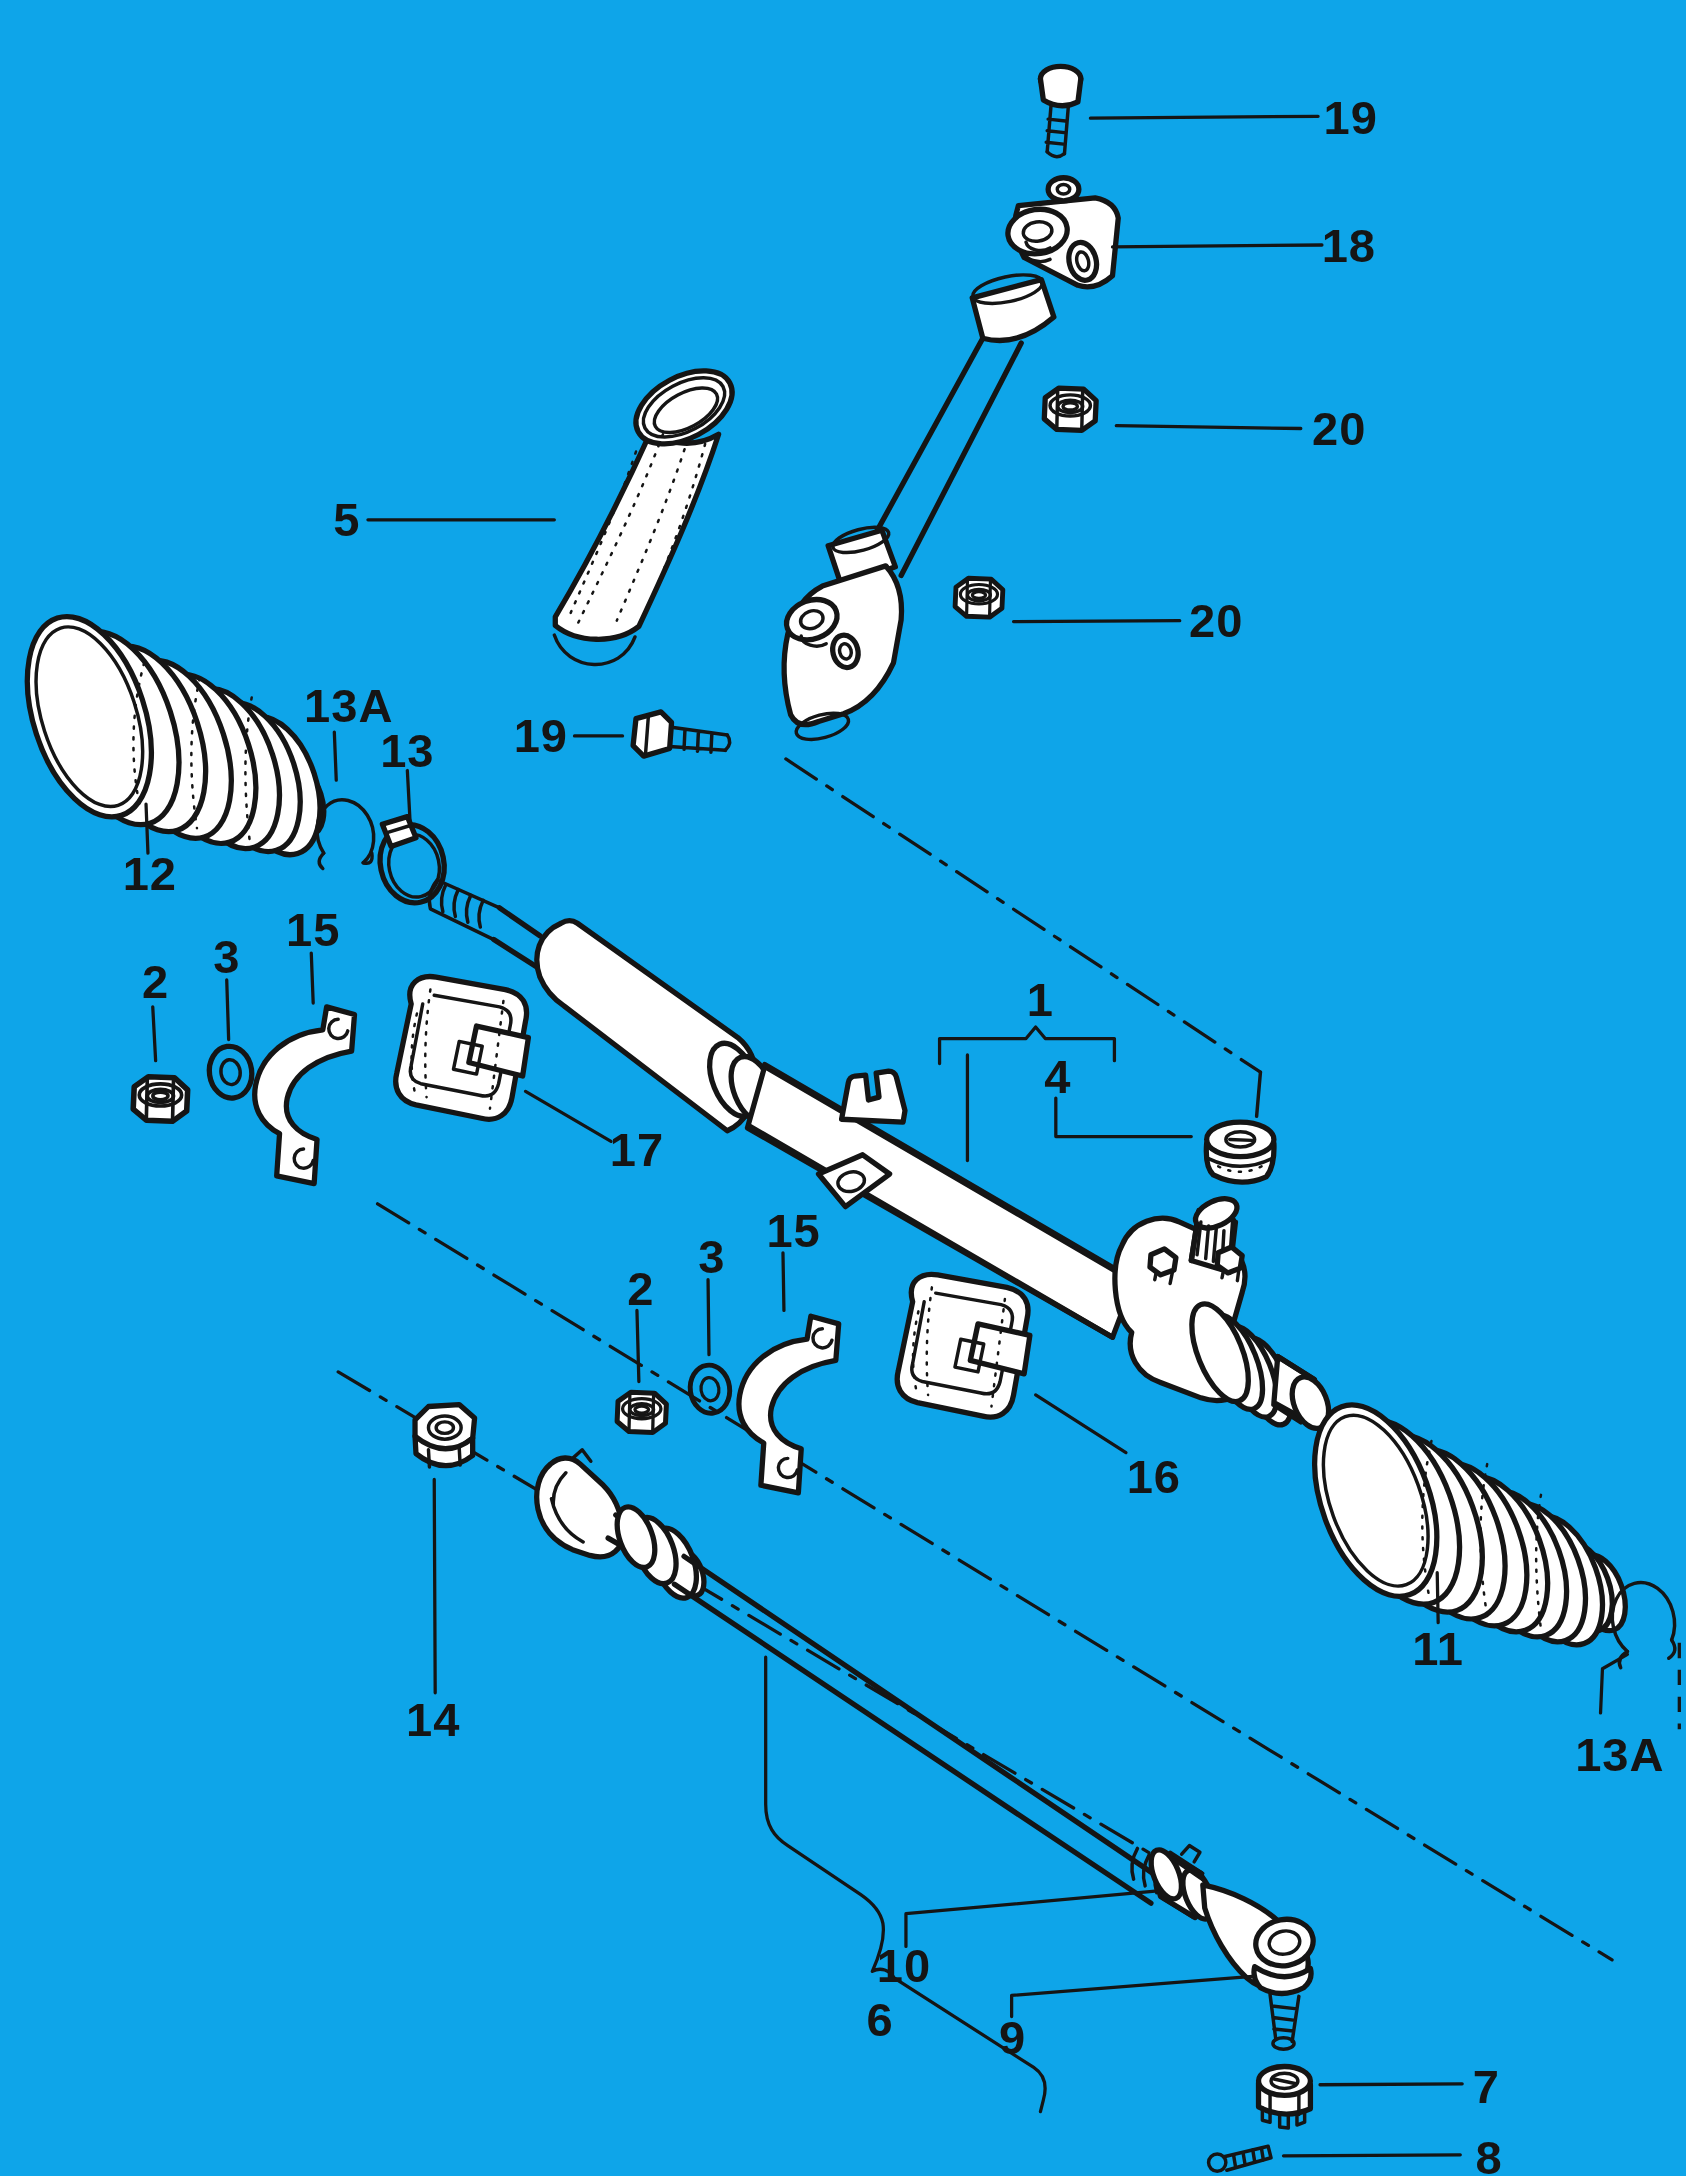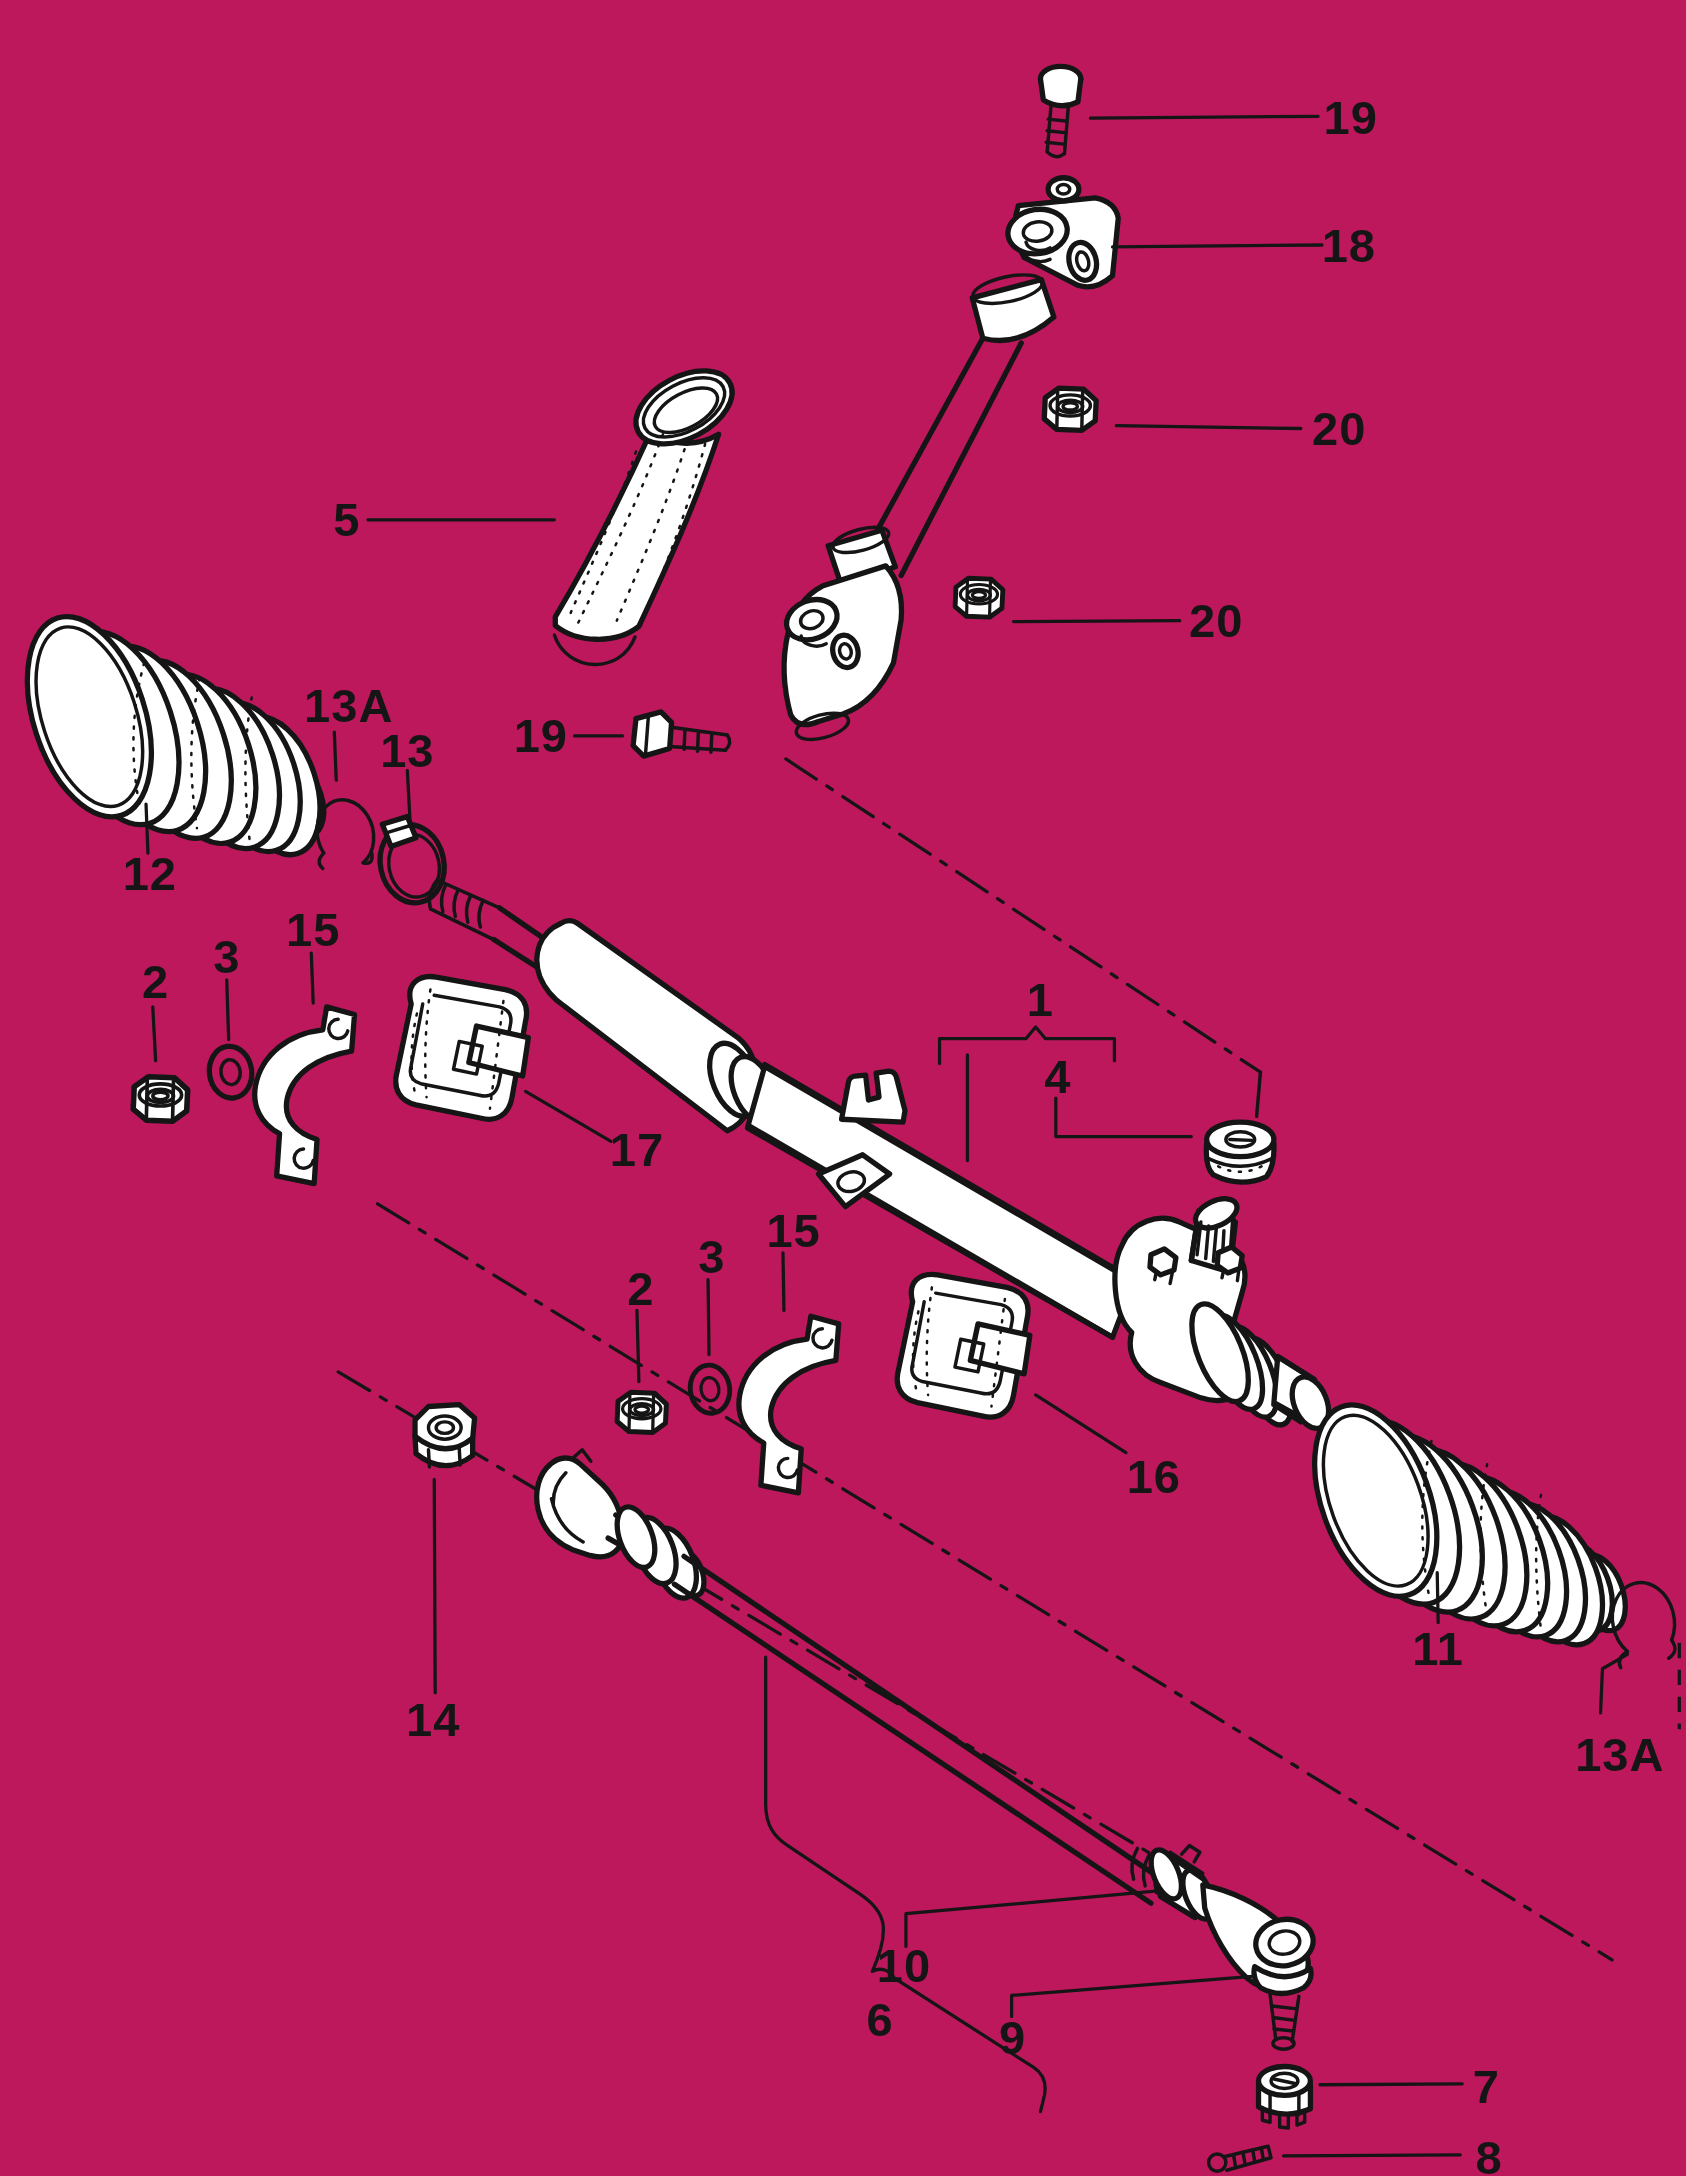--- a/index.html
+++ b/index.html
@@ -1,16 +1,16 @@
 <!DOCTYPE html>
 <html><head>
 <meta charset="utf-8">
 <style>
   html,body{margin:0;padding:0;background:#fff;}
-  .page{position:relative;width:1687px;height:2177px;background:#be185d;overflow:hidden;}
+  .page{position:relative;width:1687px;height:2177px;background:#0ea5e9;overflow:hidden;}
   svg{display:block;width:100%;height:100%;}
   .ln{fill:none;stroke:#151515;stroke-width:5.5;stroke-linecap:round;stroke-linejoin:round;}
   .ln2{fill:none;stroke:#151515;stroke-width:3.6;stroke-linecap:round;stroke-linejoin:round;}
   .wfill{fill:#ffffff;stroke:#151515;stroke-width:5.5;stroke-linecap:round;stroke-linejoin:round;}
   .leader{fill:none;stroke:#151515;stroke-width:3.4;stroke-linecap:round;stroke-linejoin:round;}
   .dashdot{fill:none;stroke:#151515;stroke-width:3.4;stroke-dasharray:38 13 7 13;stroke-linecap:round;}
   .dashed{fill:none;stroke:#151515;stroke-width:3.4;stroke-dasharray:16 12;}
   .dots{fill:none;stroke:#151515;stroke-width:2.6;stroke-dasharray:2.2 9;stroke-linecap:round;}
   .callout{font-family:"Liberation Sans",sans-serif;font-weight:bold;font-size:49px;fill:#151515;
            text-anchor:middle;dominant-baseline:central;letter-spacing:1px;}

